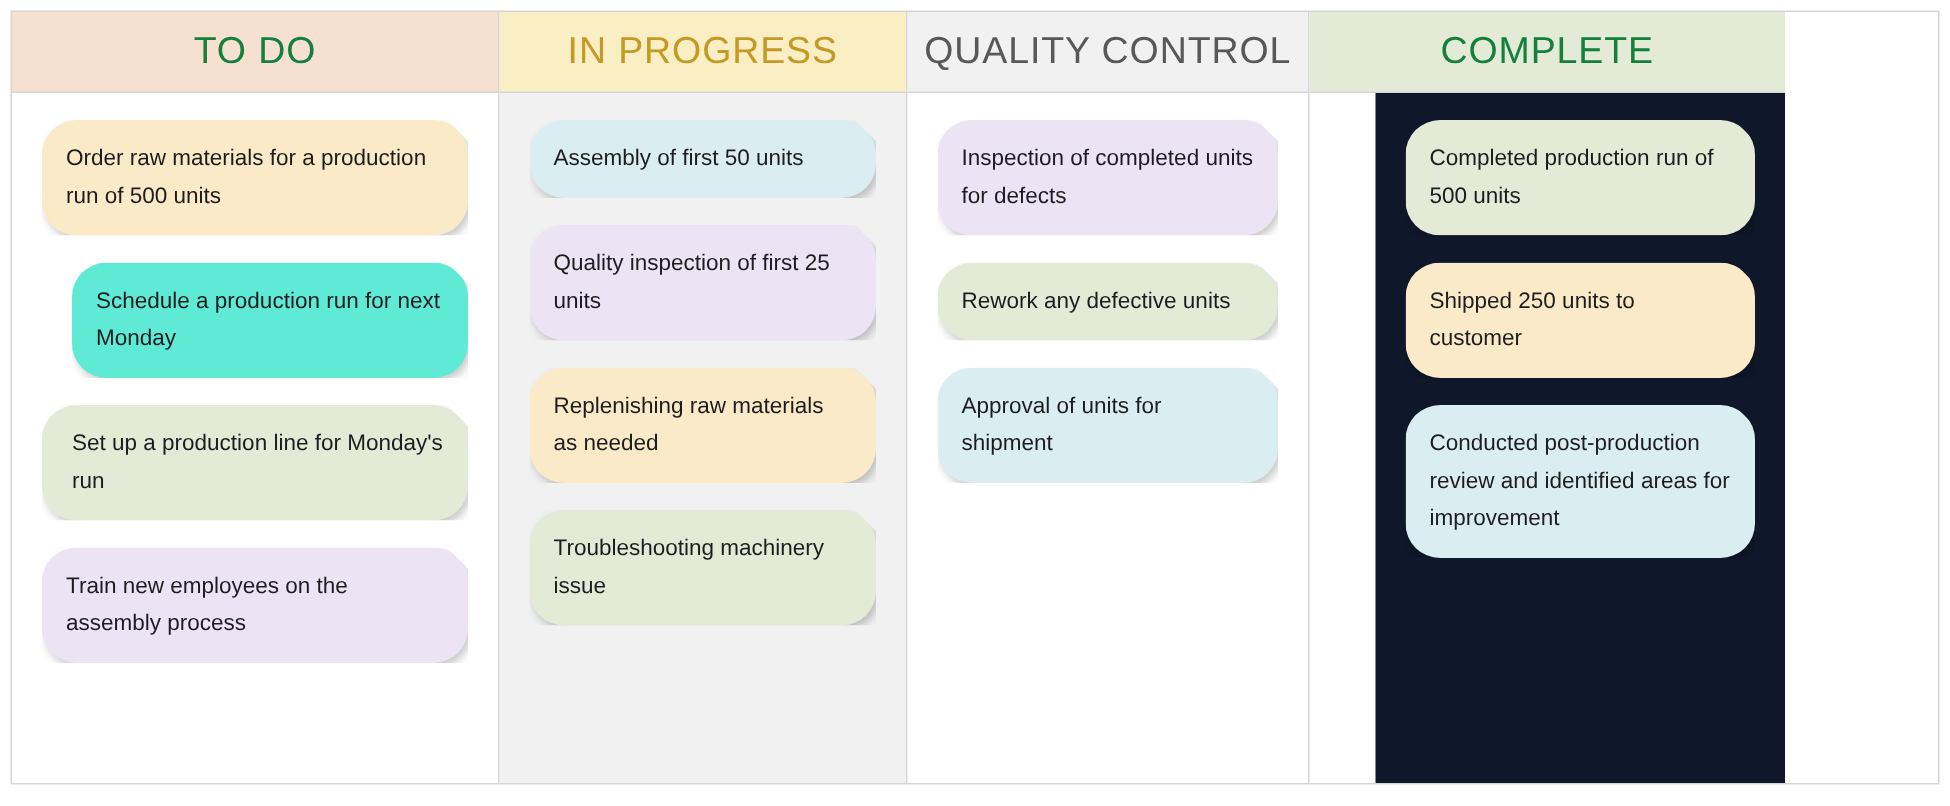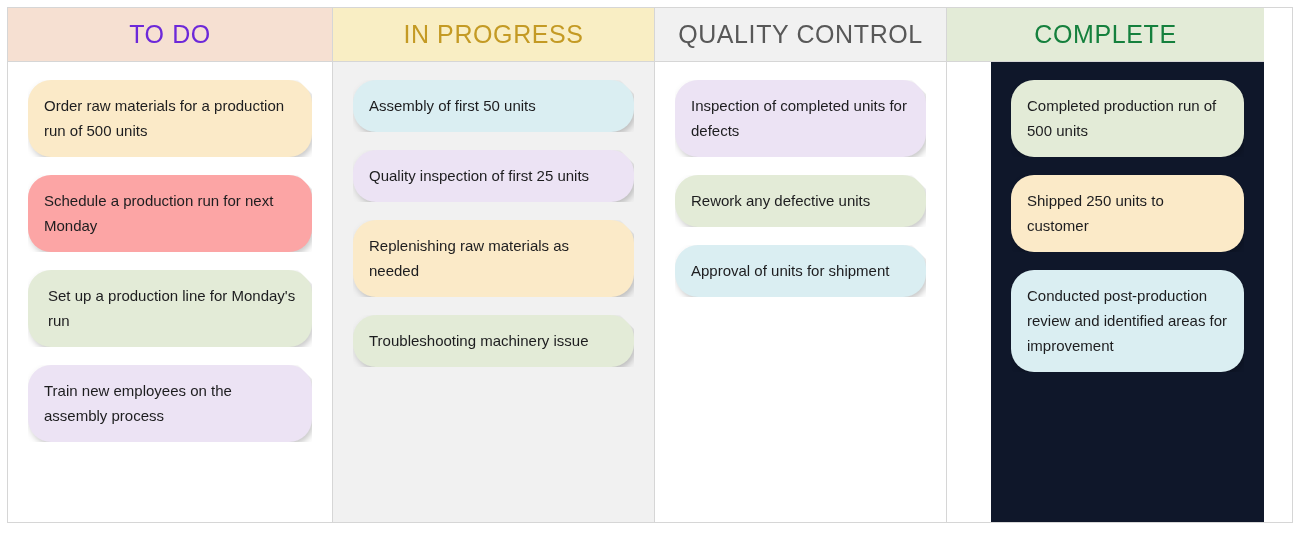--- a/index.html
+++ b/index.html
@@ -68,38 +68,38 @@
     color: #1d1d1f;
     -webkit-clip-path: polygon(0 0, calc(100% - 14px) 0, 100% 14px, 100% 100%, 0 100%);
     clip-path: polygon(0 0, calc(100% - 14px) 0, 100% 14px, 100% 100%, 0 100%);
     filter: drop-shadow(2px 3px 3px rgba(0,0,0,0.22));
     border-radius: 23px;
   }
   .card-text { display: block; }
 
   
   .col-w1 { width: 325px; }
-  .col-w2 { width: 322px; }
-  .col-w3 { width: 292px; }
+  .col-w2 { width: 272px; }
+  .col-w3 { width: 268px; }
   .col-w4 { width: 317px; }
 </style>
 </head>
 <body>
 
 <div id="board">
 
   <div class="column col-w1">
     <div class="col-header" style="background: rgb(246, 224, 210);">
-      <span class="col-header-title" style="color: #6d28d9;">TO DO</span>
+      <span class="col-header-title" style="color: #15803d;">TO DO</span>
     </div>
     <div class="col-body" style="background: rgb(255, 255, 255);">
       <div class="card" style="background: rgb(251, 234, 200);">
         <span class="card-text">Order raw materials for a production run of 500 units</span>
       </div>
-      <div class="card" style="background: #fca5a5;">
+      <div class="card" style="background: #5eead4; margin-left: 20px;">
         <span class="card-text">Schedule a production run for next Monday</span>
       </div>
       <div class="card" style="background: rgb(227, 235, 215); padding-left: 20px;">
         <span class="card-text">Set up a production line for Monday's run</span>
       </div>
       <div class="card" style="background: rgb(236, 227, 244);">
         <span class="card-text">Train new employees on the assembly process</span>
       </div>
     </div>
   </div>

